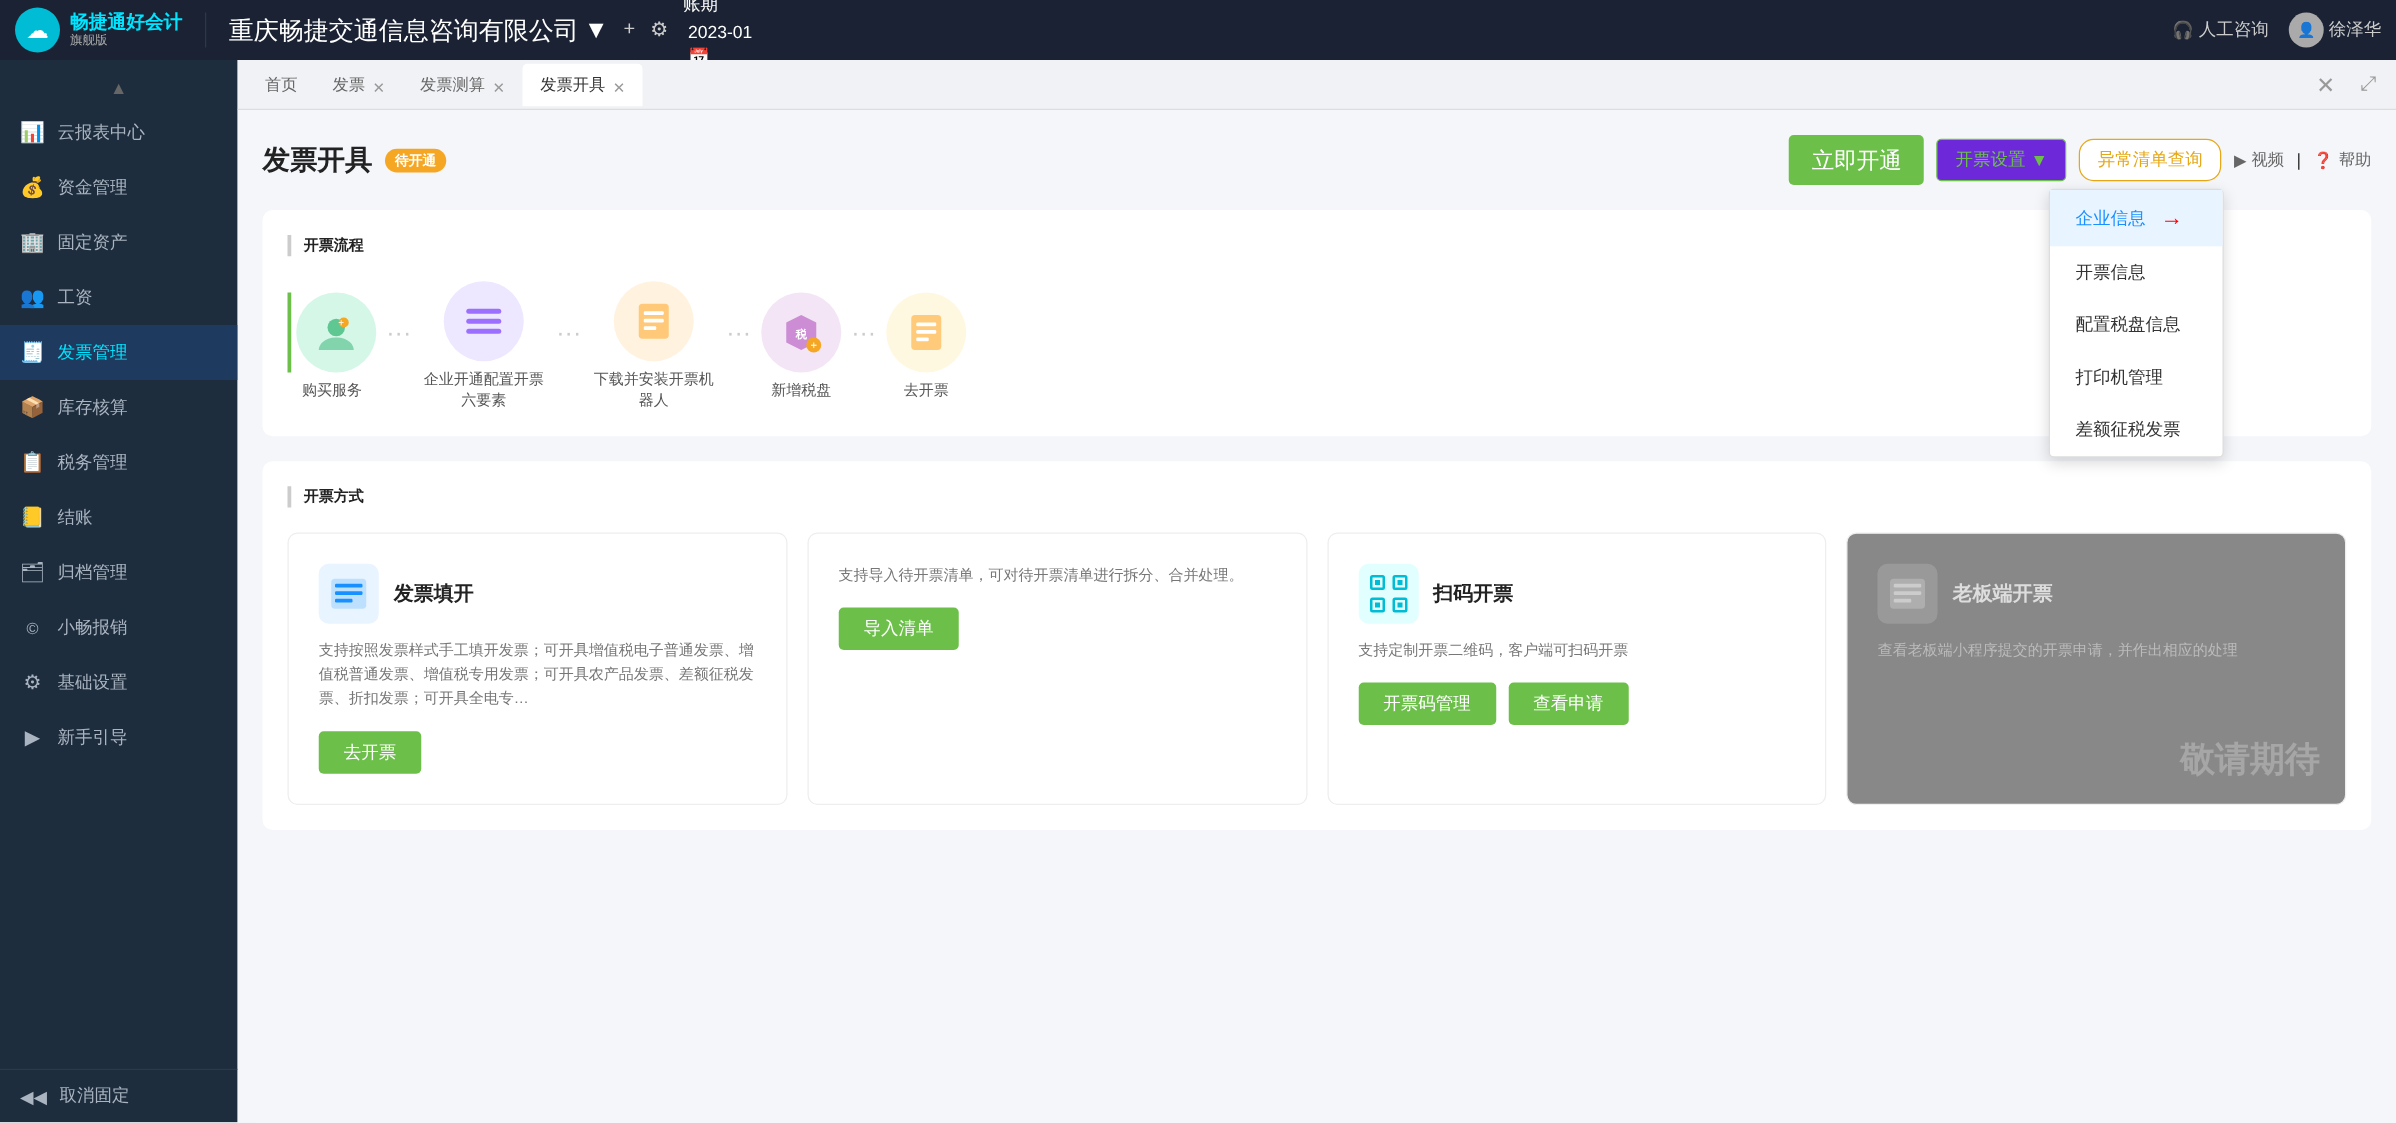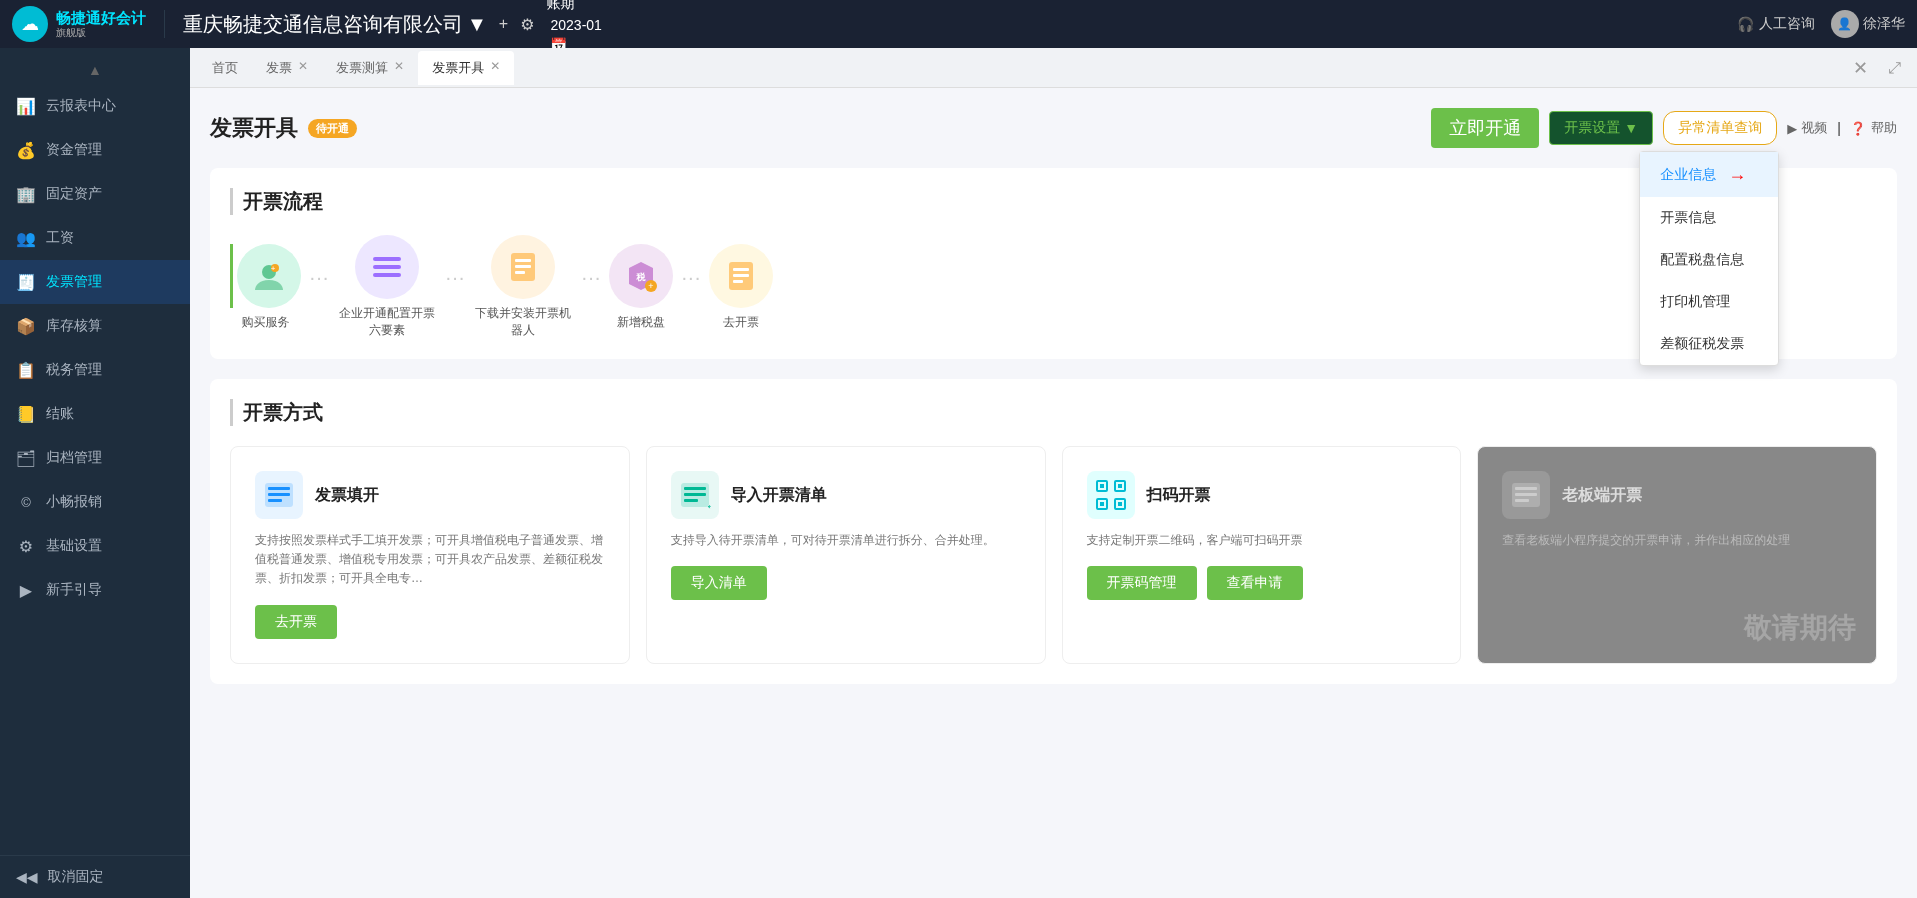--- a/index.html
+++ b/index.html
@@ -29,44 +29,44 @@
     .avatar-circle { width: 28px; height: 28px; background: #aaa; border-radius: 50%; display: flex; align-items: center; justify-content: center; color: white; font-size: 12px; }
 
     
     .sidebar-item { display: flex; align-items: center; gap: 10px; padding: 12px 16px; color: #aab4c0; cursor: pointer; font-size: 14px; }
     .sidebar-item.active { background: #1e3a5f; color: #00e5ff; }
     .sidebar-item .icon { width: 20px; height: 20px; display: flex; align-items: center; justify-content: center; font-size: 16px; flex-shrink: 0; }
     .sidebar-bottom { margin-top: auto; border-top: 1px solid #2a3a4a; }
     .sidebar-scroll-btn { display: flex; align-items: center; justify-content: center; padding: 6px; color: #666; cursor: pointer; }
 
     
-    .tab { display: flex; align-items: flex-start; gap: 6px; padding: 8px 14px; border-radius: 4px 4px 0 0; cursor: pointer; color: #666; font-size: 13px; }
+    .tab { display: flex; align-items: flex-end; gap: 6px; padding: 8px 14px; border-radius: 4px 4px 0 0; cursor: pointer; color: #666; font-size: 13px; }
     .tab.active { background: white; color: #333; font-weight: 500; }
     .tab .close-btn { color: #999; font-size: 12px; cursor: pointer; }
 
     
     .page-header { display: flex; align-items: center; justify-content: space-between; margin-bottom: 20px; }
     .page-title { font-size: 22px; font-weight: bold; color: #222; display: flex; align-items: center; gap: 10px; }
     .badge-pending { background: #f5a623; color: white; font-size: 11px; padding: 2px 8px; border-radius: 10px; }
     .header-actions { display: flex; align-items: center; gap: 10px; position: relative; }
 
     .btn-primary { background: #6cc04a; color: white; border: none; padding: 8px 18px; border-radius: 4px; cursor: pointer; font-size: 18px; }
-    .btn-outline { background: #14532d; color: #6cc04a; border: 1.5px solid #6cc04a; padding: 7px 14px; border-radius: 4px; cursor: pointer; font-size: 14px; display: flex; align-items: center; gap: 4px; }
+    .btn-outline { background: #6d28d9; color: #6cc04a; border: 1.5px solid #6cc04a; padding: 7px 14px; border-radius: 4px; cursor: pointer; font-size: 14px; display: flex; align-items: center; gap: 4px; }
     .btn-outline-yellow { background: white; color: #e6a817; border: 1.5px solid #e6a817; padding: 7px 14px; border-radius: 12px; cursor: pointer; font-size: 14px; }
     .btn-link { background: none; border: none; color: #666; cursor: pointer; font-size: 13px; display: flex; align-items: center; gap: 4px; }
 
     
     .dropdown-menu { position: absolute; top: 40px; left: 90px; background: white; border: 1px solid #ddd; border-radius: 4px; box-shadow: 0 4px 12px rgba(0,0,0,0.15); z-index: 100; min-width: 140px; }
     .dropdown-item { padding: 12px 20px; cursor: pointer; color: #333; font-size: 14px; display: flex; align-items: center; gap: 8px; }
     .dropdown-item.active { background: #e8f4ff; color: #1890ff; }
     .red-arrow { color: red; font-size: 18px; margin-left: 4px; }
 
     
     .section { background: white; border-radius: 8px; padding: 20px; margin-bottom: 20px; }
-    .section-title { font-size: 20px; font-weight: bold; color: #222; margin-bottom: 20px; padding-left: 10px; border-left: 3px solid #ccc; }
+    .section-title { font-size: 12px; font-weight: bold; color: #222; margin-bottom: 20px; padding-left: 10px; border-left: 3px solid #ccc; }
 
     
     .flow-steps { display: flex; align-items: center; gap: 0; }
     .flow-step-icon { width: 64px; height: 64px; border-radius: 50%; display: flex; align-items: center; justify-content: center; font-size: 28px; }
     .flow-step-label { font-size: 12px; color: #555; text-align: center; max-width: 100px; }
     .flow-arrow { color: #ccc; font-size: 20px; margin: 0 8px; padding-bottom: 20px; }
     .step-green { background: #e8f8f0; }
 
     
     .method-cards { display: grid; grid-template-columns: repeat(4, 1fr); gap: 16px; }
@@ -348,32 +348,20 @@
                       <rect x="5" y="20" width="14" height="3" rx="1" fill="#1890ff"></rect>
                     </svg>
                 </div>
                 <div class="method-title">发票填开</div>
               </div>
               <div class="method-desc">支持按照发票样式手工填开发票；可开具增值税电子普通发票、增值税普通发票、增值税专用发票；可开具农产品发票、差额征税发票、折扣发票；可开具全电专…</div>
               <button class="btn-green">去开票</button>
             </div>
 
             <div class="method-card">
-              <div class="method-card-header">
-                <div class="method-icon method-icon-teal">
-                  <svg width="32" height="32" viewBox="0 0 32 32">
-                      <rect x="2" y="4" width="28" height="24" rx="3" fill="#00b894" opacity="0.2"></rect>
-                      <rect x="5" y="8" width="22" height="3" rx="1" fill="#00b894"></rect>
-                      <rect x="5" y="14" width="22" height="3" rx="1" fill="#00b894"></rect>
-                      <rect x="5" y="20" width="14" height="3" rx="1" fill="#00b894"></rect>
-                      <text x="26" y="30" font-size="14" fill="#00b894">←</text>
-                    </svg>
-                </div>
-                <div class="method-title">导入开票清单</div>
-              </div>
               <div class="method-desc">支持导入待开票清单，可对待开票清单进行拆分、合并处理。</div>
               <button class="btn-green">导入清单</button>
             </div>
 
             <div class="method-card">
               <div class="method-card-header">
                 <div class="method-icon" style="background:#e0fffe;color:#00bcd4;">
                   <svg width="32" height="32" viewBox="0 0 32 32">
                       <rect x="2" y="2" width="10" height="10" rx="1" fill="none" stroke="#00bcd4" stroke-width="2"></rect>
                       <rect x="20" y="2" width="10" height="10" rx="1" fill="none" stroke="#00bcd4" stroke-width="2"></rect>

